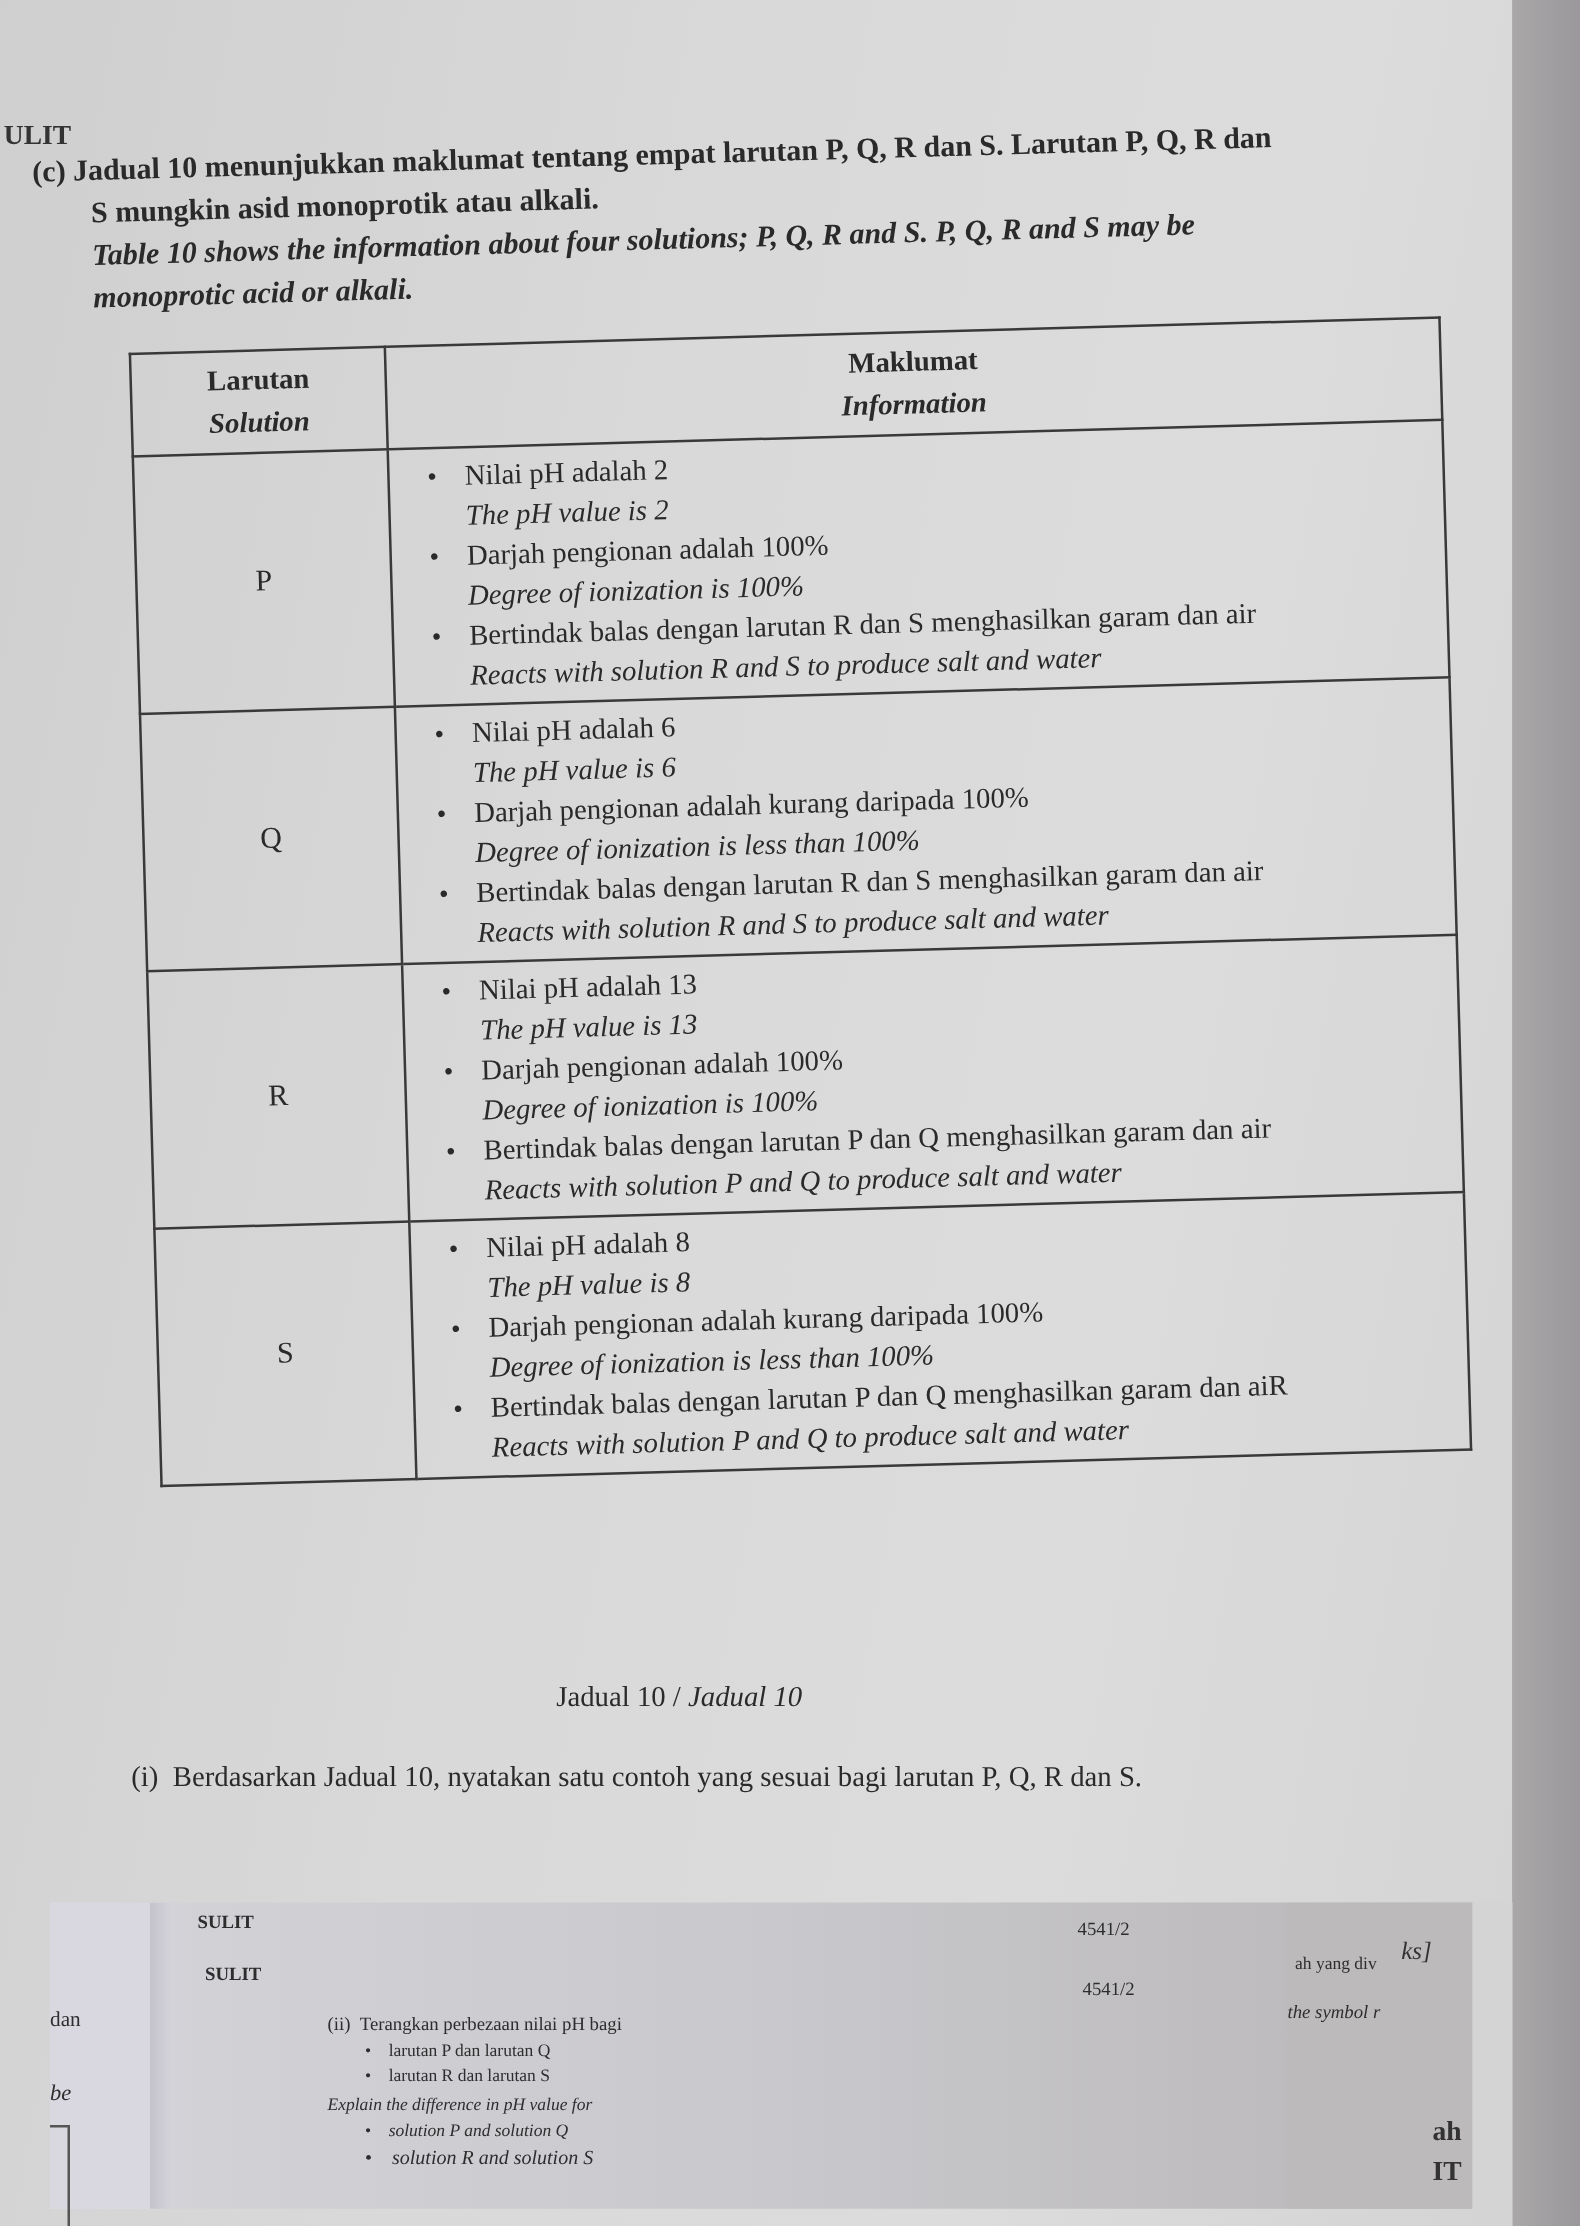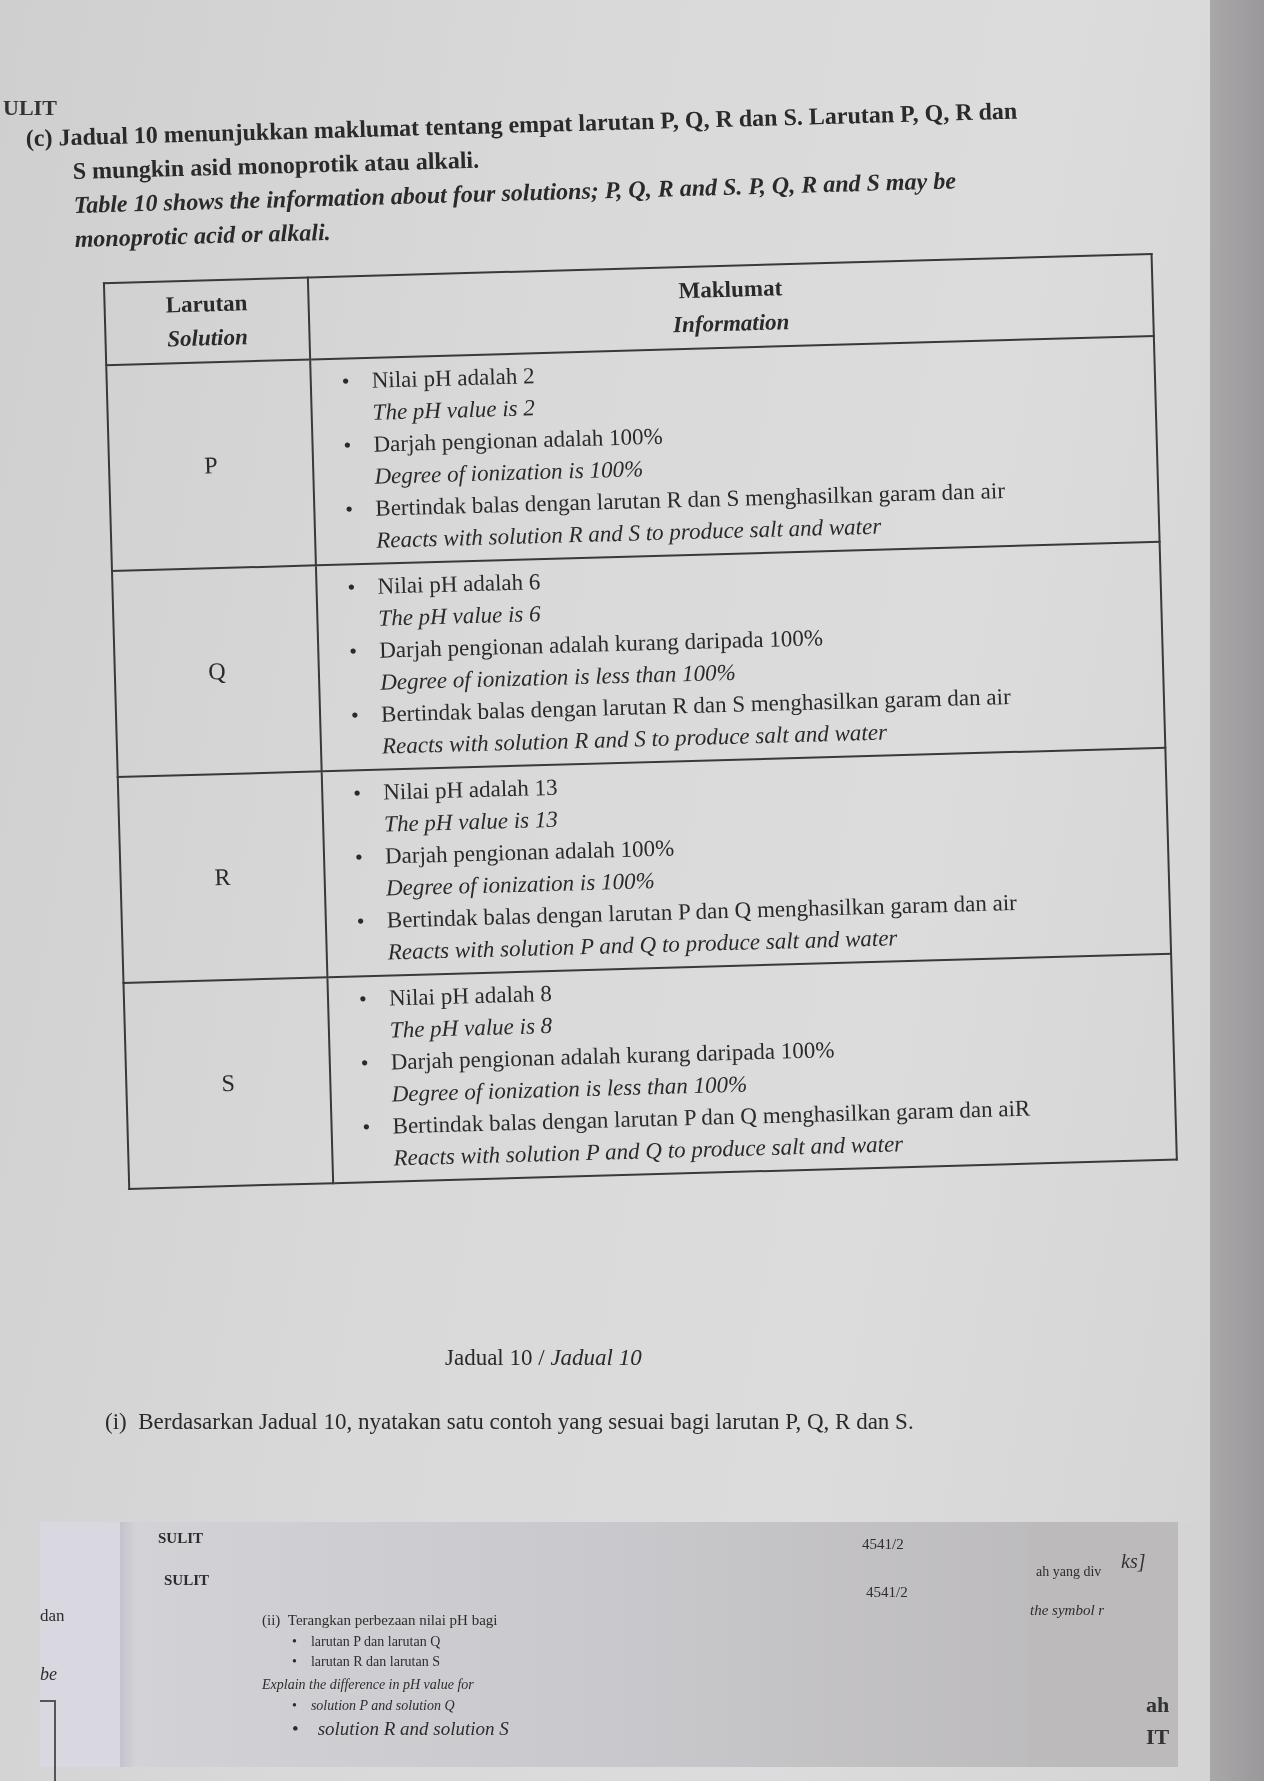--- a/index.html
+++ b/index.html
@@ -187,19 +187,19 @@
   <div class="t italic" style="left:0px; top:126px; font-size:18px;margin-top:16px;">be</div>
   <div class="t" style="left:996px; top:42px; font-size:14px;">ah yang div</div>
   <div class="t italic" style="left:990px; top:80px; font-size:15px;">the symbol r</div>
   <div class="t" style="left:187px; top:90px; font-size:15px;margin-left:35px;">
     <span>(ii)</span>&nbsp;&nbsp;<span>Terangkan perbezaan nilai pH bagi</span>
   </div>
   <div class="t" style="left:252px; top:112px; font-size:14px;">•&nbsp;&nbsp;&nbsp;&nbsp;<span>larutan P dan larutan Q</span></div>
   <div class="t" style="left:252px; top:132px; font-size:14px;">•&nbsp;&nbsp;&nbsp;&nbsp;<span>larutan R dan larutan S</span></div>
   <div class="t italic" style="left:222px; top:155px; font-size:14px;">Explain the difference in pH value for</div>
   <div class="t italic" style="left:252px; top:176px; font-size:14px;"><span style="font-style:normal">•</span>&nbsp;&nbsp;&nbsp;&nbsp;<span>solution P and solution Q</span></div>
-  <div class="t italic" style="left:252px; top:196px; font-size:19px;"><span style="font-style:normal">•</span>&nbsp;&nbsp;&nbsp;&nbsp;<span>solution R and solution S</span></div>
+  <div class="t italic" style="left:252px; top:196px; font-size:16px;"><span style="font-style:normal">•</span>&nbsp;&nbsp;&nbsp;&nbsp;<span>solution R and solution S</span></div>
 </div>
 <div class="ov-right"></div>
 <div class="ov-text italic" style="left:1121px; top:1550px; font-size:20px;">ks]</div>
 <div class="ov-text bold" style="left:1146px; top:1692px; font-size:22px;">ah</div>
 <div class="ov-text bold" style="left:1146px; top:1724px; font-size:22px;">IT</div>
 <div class="gbox"></div>
 
 </body></html>

